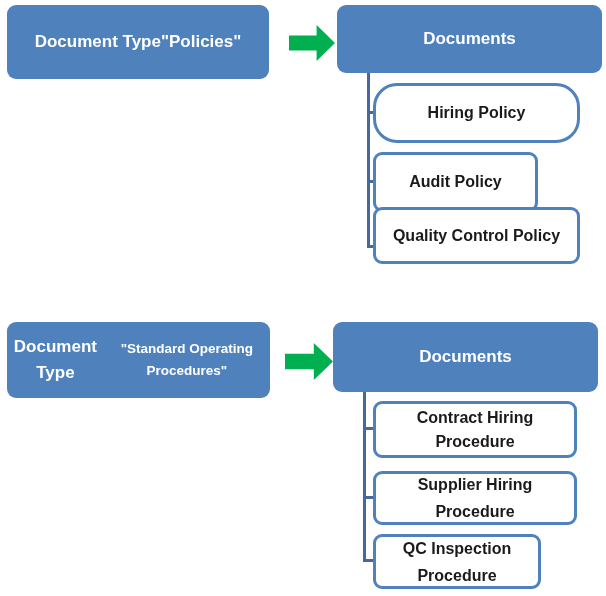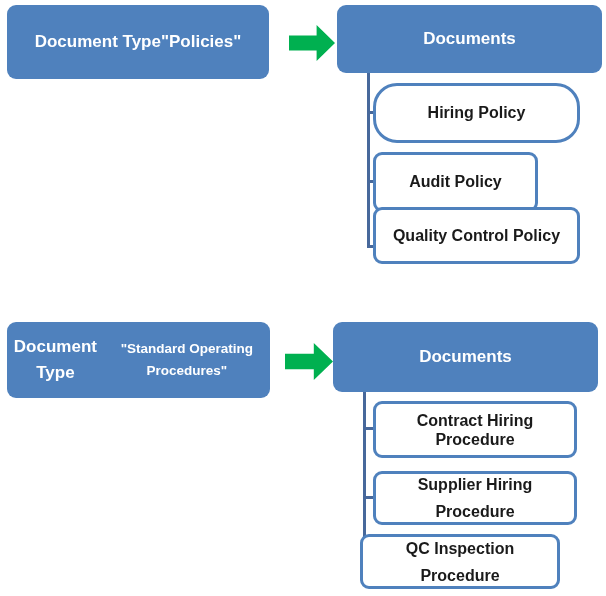--- a/index.html
+++ b/index.html
@@ -67,21 +67,21 @@
     justify-content: center;
     text-align: center;
   }
   .doc-label {
     color: var(--child-text, #1A1A1A);
     font-weight: 700;
     font-size: 16px;
     white-space: pre-line;
     line-height: 1.25;
   }
-  .s2-c1 .doc-label { line-height: 19px; }
+  .s2-c1 .doc-label { line-height: 24px; }
   .s2-c2 .doc-label, .s2-c3 .doc-label { line-height: 27px; }
 
   
   .s1-type  { left: 7px;   top: 5px;   width: 262px; height: 74px; }
   .s1-arrow { left: 289px; top: 25px;  width: 46px;  height: 36px; }
   .s1-docs  { left: 337px; top: 5px;   width: 265px; height: 68px; }
   .s1-vline { left: 367px; top: 73px;  width: 3px;   height: 175px; }
   .s1-stub1 { left: 367px; top: 111px; width: 9px;   height: 3px; }
   .s1-stub2 { left: 367px; top: 180px; width: 9px;   height: 3px; }
   .s1-stub3 { left: 367px; top: 245px; width: 9px;   height: 3px; }
@@ -92,21 +92,21 @@
   
   .s2-type  { left: 7px;   top: 322px; width: 263px; height: 76px; }
   .s2-arrow { left: 285px; top: 343px; width: 48px;  height: 37px; }
   .s2-docs  { left: 333px; top: 322px; width: 265px; height: 70px; }
   .s2-vline { left: 363px; top: 392px; width: 3px;   height: 170px; }
   .s2-stub1 { left: 363px; top: 427px; width: 11px;  height: 3px; }
   .s2-stub2 { left: 363px; top: 496px; width: 11px;  height: 3px; }
   .s2-stub3 { left: 363px; top: 559px; width: 11px;  height: 3px; }
   .s2-c1    { left: 373px; top: 401px; width: 204px; height: 57px; }
   .s2-c2    { left: 373px; top: 471px; width: 204px; height: 54px; }
-  .s2-c3    { left: 360px; top: 534px; width: 200px; height: 55px; }
+  .s2-c3    { left: 373px; top: 534px; width: 168px; height: 55px; }
 </style>
 </head>
 <body>
 
 <div id="canvas">
 
   <div class="section">
     <div class="type-box s1-type">
       <div class="type-title">Document Type</div>
       <div class="type-subtitle">"Policies"</div>

